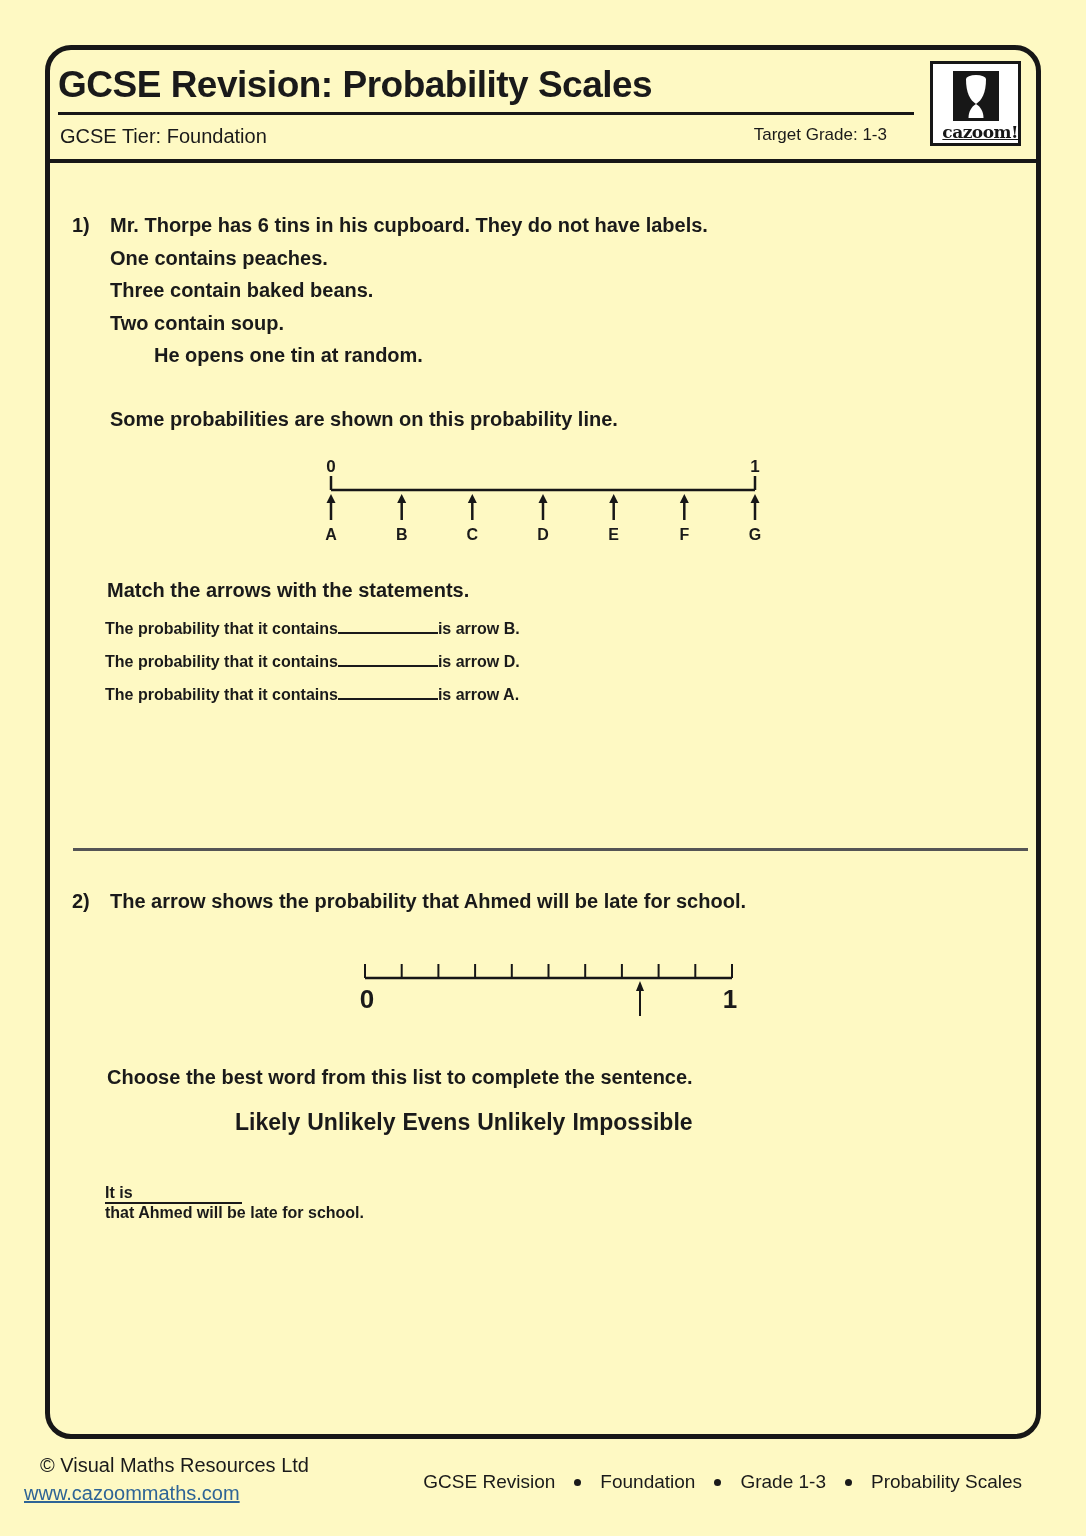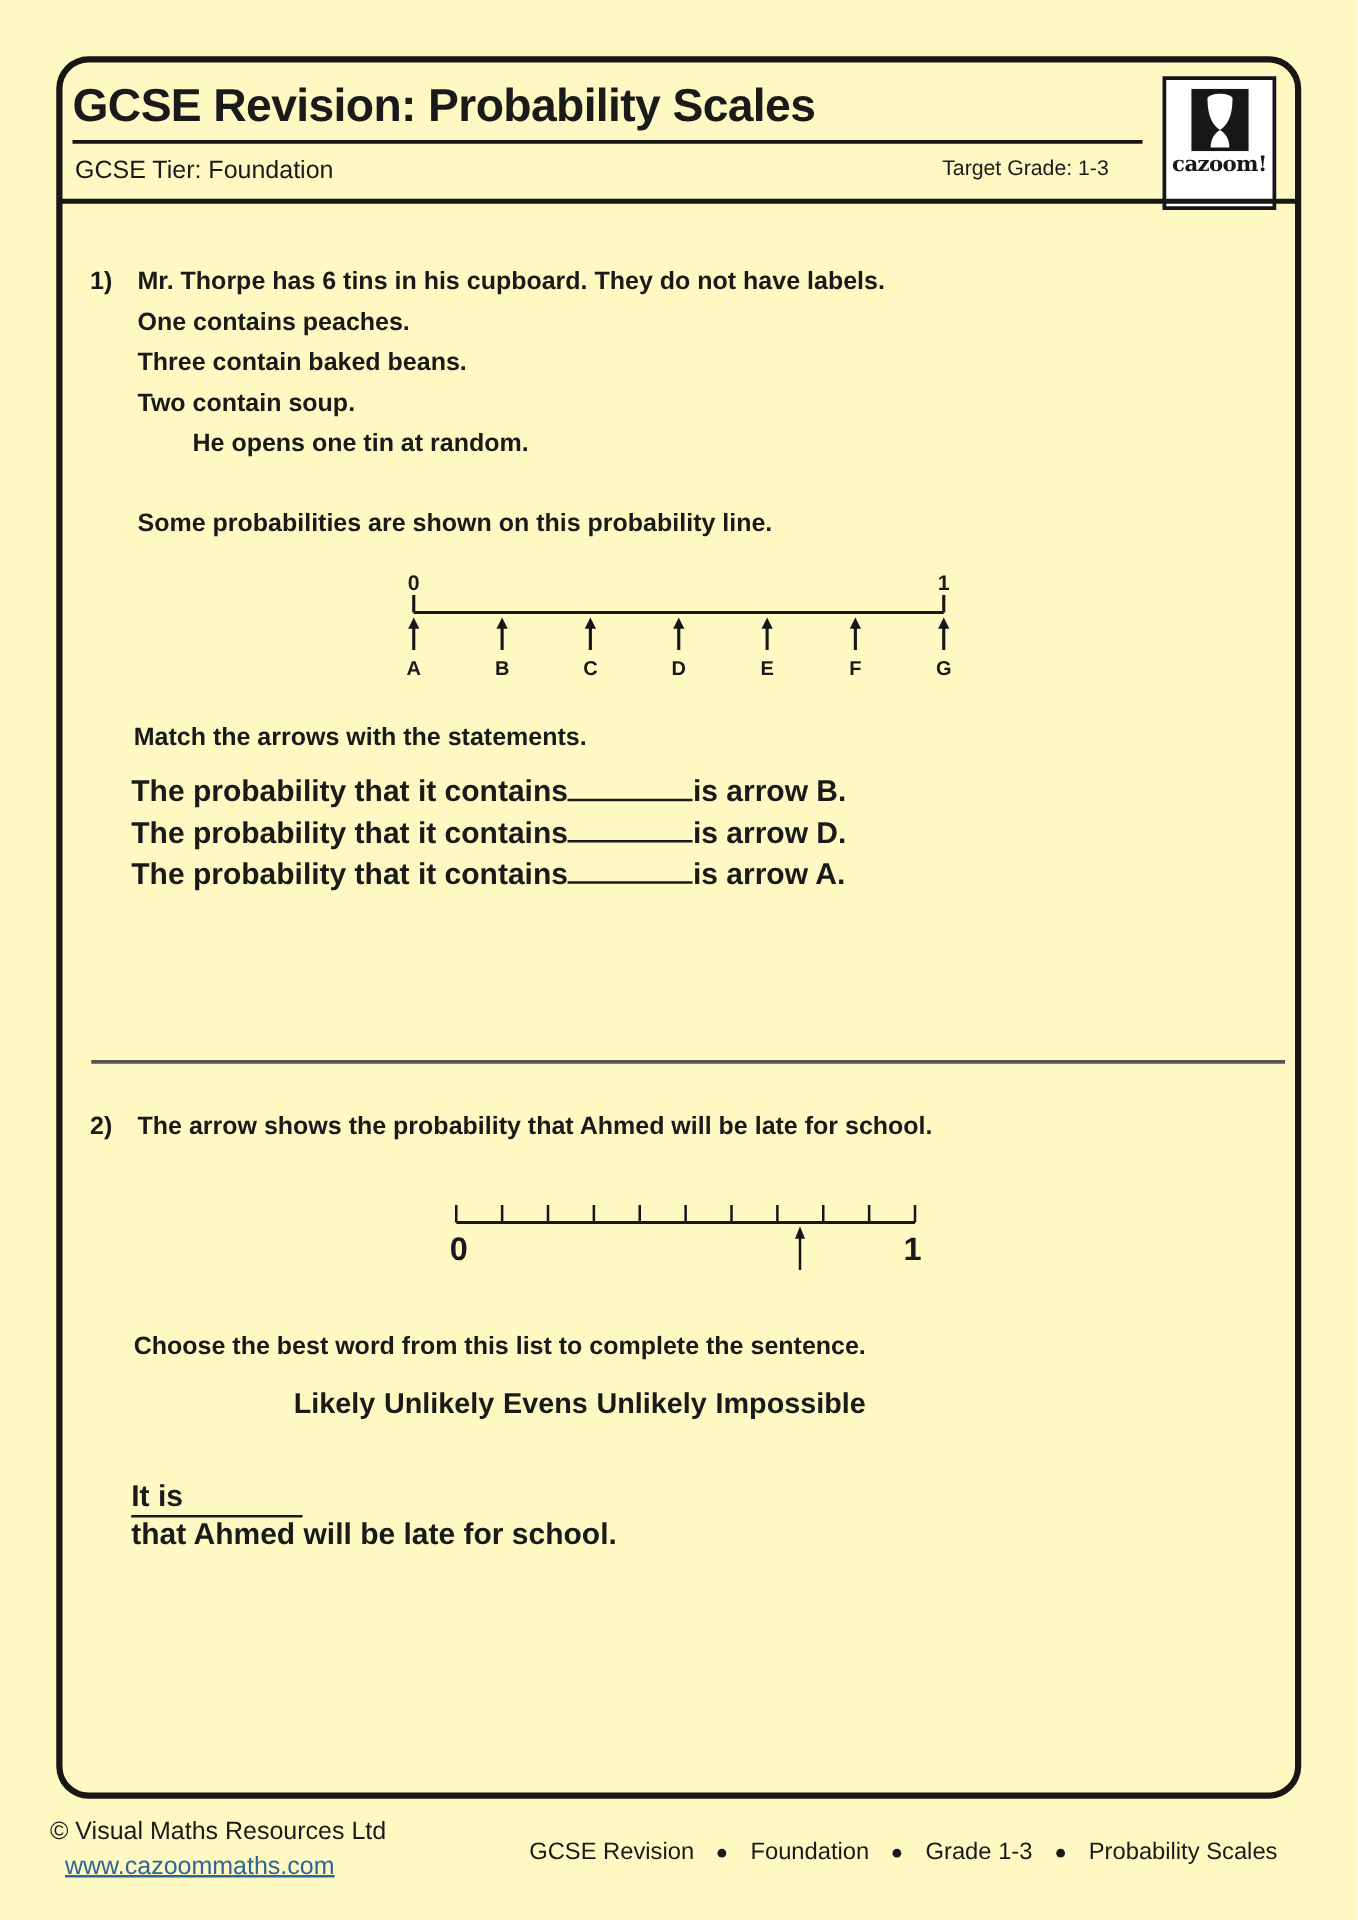--- a/index.html
+++ b/index.html
@@ -11,53 +11,53 @@
   .page-border{
     left:45px;top:45px;width:996px;height:1394px;box-sizing:border-box;
     border:5px solid #171717;border-radius:26px;background:transparent;
   }
   .page-title{left:58px;top:64px;font-size:37px;font-weight:bold;letter-spacing:-0.5px;}
   .title-underline{left:58px;top:112px;width:856px;height:3px;background:#171717;}
   .tier-label{left:60px;top:125px;font-size:20px;}
   .grade-label{top:125px;right:199px;font-size:17px;}
   .header-rule{left:49px;top:159px;width:988px;height:4px;background:#171717;}
   .logo-box{
-    left:930px;top:61px;width:91px;height:107px;box-sizing:border-box;
-    border:3px solid #171717;background:#fff;text-align:center;
+    left:930px;top:61px;width:91px;height:85px;box-sizing:border-box;
+    border:3px solid #171717;background:#fff;text-align:right;text-decoration:underline;
   }
   .logo-mark{display:block;margin:7px auto 0 auto;}
   .logo-text{display:block;margin-top:1px;font-family:"DejaVu Serif",serif;
     font-weight:bold;font-size:17px;letter-spacing:-0.5px;color:#171717;}
   .qnum{font-size:20px;font-weight:bold;}
   .qtext{font-size:20px;font-weight:bold;white-space:nowrap;}
   .q1-n{left:72px;top:214px;}
   .q1-l0{left:110px;top:214px;}
   .q1-l1{left:110px;top:247px;}
   .q1-l2{left:110px;top:279px;}
   .q1-l3{left:110px;top:312px;}
   .q1-l4{left:110px;top:344px;margin-left:44px;}
   .q1-caption{left:110px;top:408px;}
   .svg1{left:300px;top:446px;}
   .match-heading{left:107px;top:579px;}
-  .statement{display:flex;align-items:baseline;font-size:24px;font-weight:bold;white-space:nowrap;justify-content:flex-end;}
+  .statement{display:flex;align-items:baseline;font-size:16px;font-weight:bold;white-space:nowrap;justify-content:flex-end;}
   .st0{left:105px;top:620px;}
   .st1{left:105px;top:653px;}
   .st2{left:105px;top:686px;}
   .blank{display:inline-block;border-bottom:2.5px solid #1a1a1a;}
   .blank-sm{width:100px;}
   .blank-lg{width:137px;}
   .section-divider{left:73px;top:848px;width:955px;height:3px;background:#555555;}
   .q2-n{left:72px;top:890px;}
   .q2-t{left:110px;top:890px;}
   .svg2{left:350px;top:942px;}
   .choose-caption{left:107px;top:1066px;}
   .word-list{left:235px;top:1109px;display:flex;gap:7px;font-size:23px;font-weight:bold;}
   .fill-sentence{left:105px;top:1184px;flex-direction:column;}
   .footer-copy{left:40px;top:1454px;font-size:20px;}
-  .footer-link{left:52px;top:1482px;font-size:20px;color:#2e6496;text-decoration:underline;}
+  .footer-link{left:24px;top:1482px;font-size:20px;color:#2e6496;text-decoration:underline;}
   .footer-crumbs{right:64px;top:1471px;display:flex;align-items:center;gap:19px;font-size:19px;}
   .crumb-dot{width:7px;height:7px;border-radius:50%;background:#1a1a1a;display:inline-block;}
   svg text{font-family:"Liberation Sans",sans-serif;fill:#1a1a1a;}
 </style>
 </head>
 <body>
 
 <div class="sheet">
 
   <div class="abs page-border"></div>

